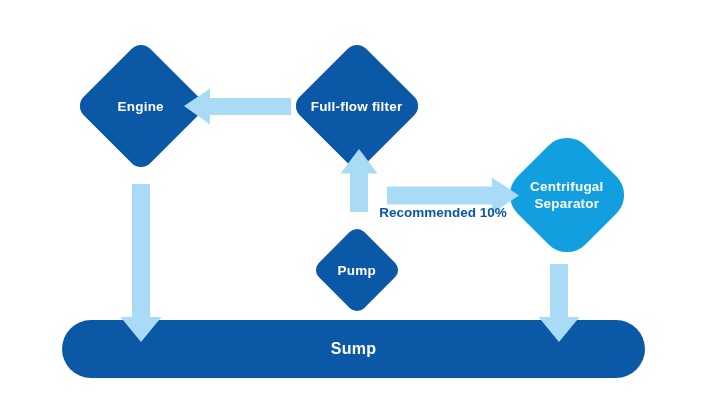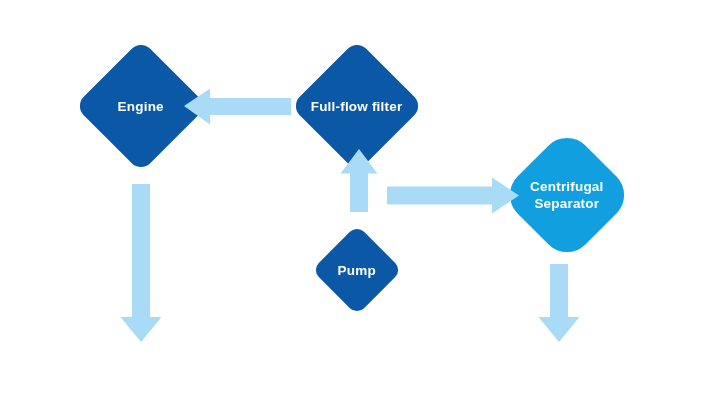--- a/index.html
+++ b/index.html
@@ -73,23 +73,27 @@
   </div>
 
   <div class="diamond dark pump">
     <span class="lbl">Pump</span>
   </div>
 
   <div class="diamond bright separator">
     <span class="lbl"><span>Centrifugal</span><br><span>Separator</span></span>
   </div>
 
+  <div class="sump">
+    <span class="lbl">Sump</span>
+  </div>
 
   <svg class="arrows" width="702" height="414" viewBox="0 0 702 414">
     <path d="M184 106 L210 88.5 L210 98 L291 98 L291 115 L210 115 L210 124.5 Z"></path>
     <path d="M359 149 L377.5 173.5 L368 173.5 L368 212 L350 212 L350 173.5 L340.5 173.5 Z"></path>
     <path d="M519 195.5 L492 177.5 L492 186.5 L387 186.5 L387 204.5 L492 204.5 L492 213.5 Z"></path>
     <path d="M141 342 L120.5 317 L132 317 L132 184 L150 184 L150 317 L161.5 317 Z"></path>
     <path d="M559 342 L538.5 317 L550 317 L550 264 L568 264 L568 317 L579.5 317 Z"></path>
   </svg>
 
+  <div class="annotation recommended-label">Recommended 10%</div>
 
 </div>
 
 </body></html>

